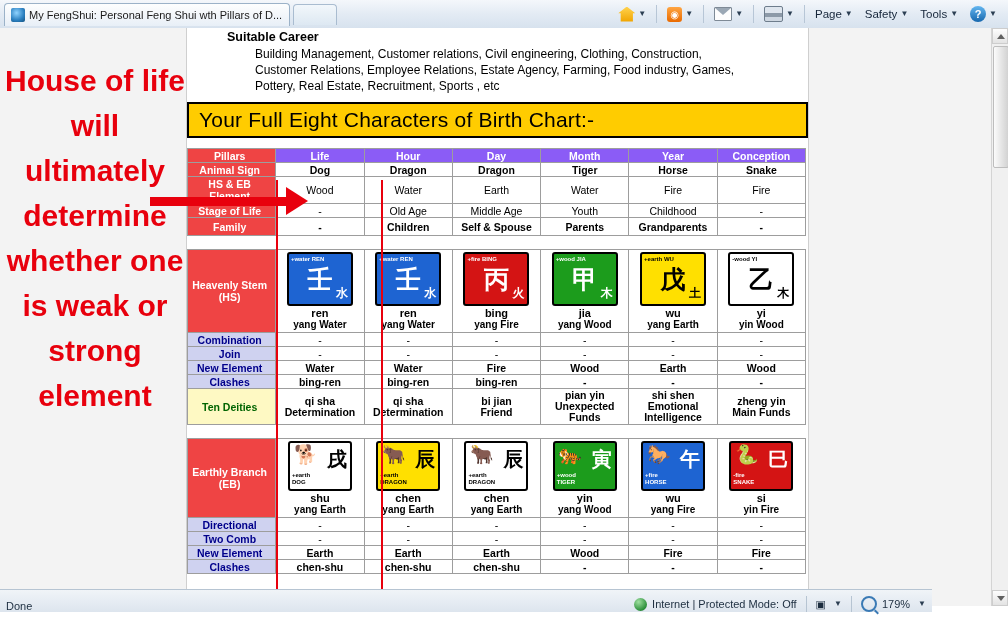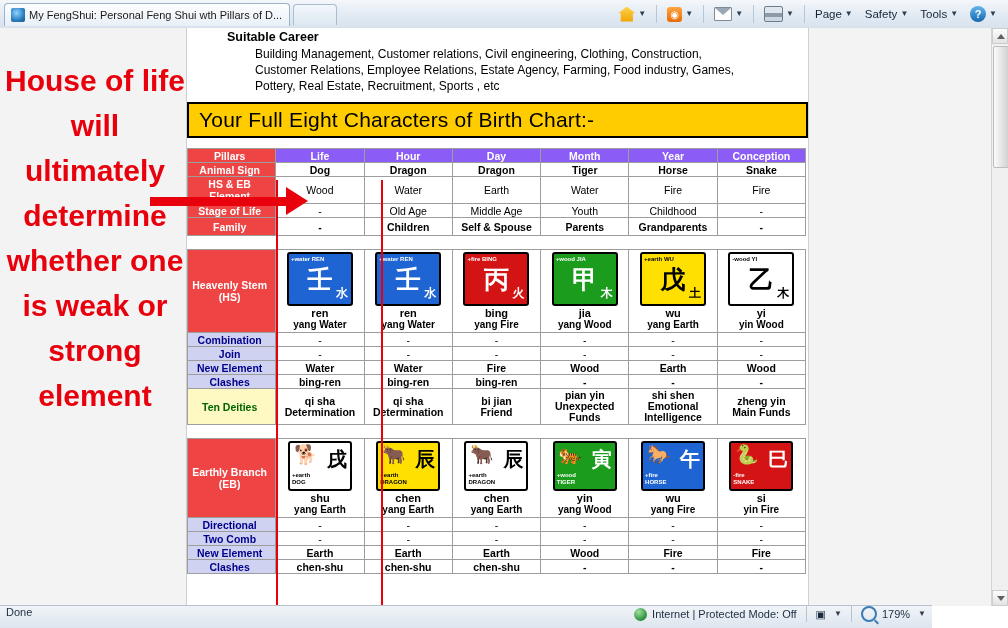--- a/index.html
+++ b/index.html
@@ -268,24 +268,24 @@
     border-left: 22px solid #e8000d;
   }
   .vline {
     position: absolute; top: 152px; width: 2px; height: 455px; background: #e8000d;
   }
   .vline.l { left: 276px; }
   .vline.r { left: 381px; }
 
   
   .statusbar {
-    position: absolute; left: 0; bottom: 0; width: 932px; height: 22px;
+    position: absolute; left: 0; bottom: 16px; width: 932px; height: 22px;
     background: linear-gradient(to bottom, #f0f4f8, #dde5ee);
     border-top: 1px solid #b6c4d2;
-    display: flex; align-items: flex-start;
+    display: flex; align-items: flex-end;
     font-size: 11px; color: #1c2d3f;
   }
   .sb-left { padding-left: 6px; }
   .sb-zone {
     margin-left: auto; display: flex; align-items: center; gap: 5px;
     padding-right: 6px;
   }
   .globe {
     width: 13px; height: 13px; border-radius: 50%;
     background: radial-gradient(circle at 35% 30%, #9fe0a0, #2c8f3b 70%, #1b6127);

